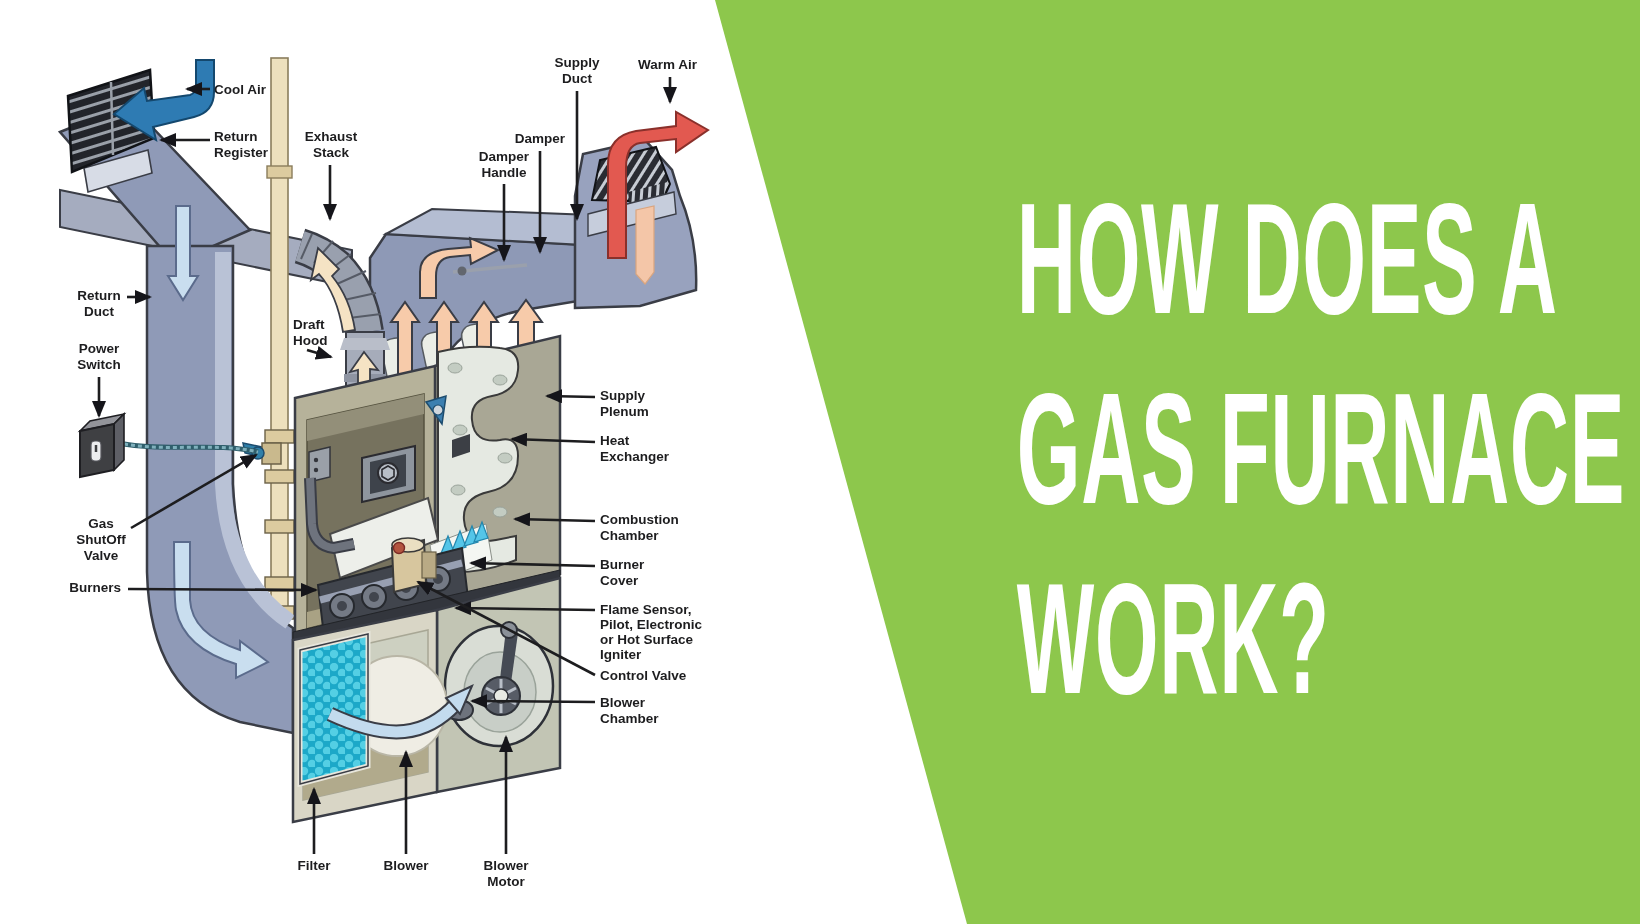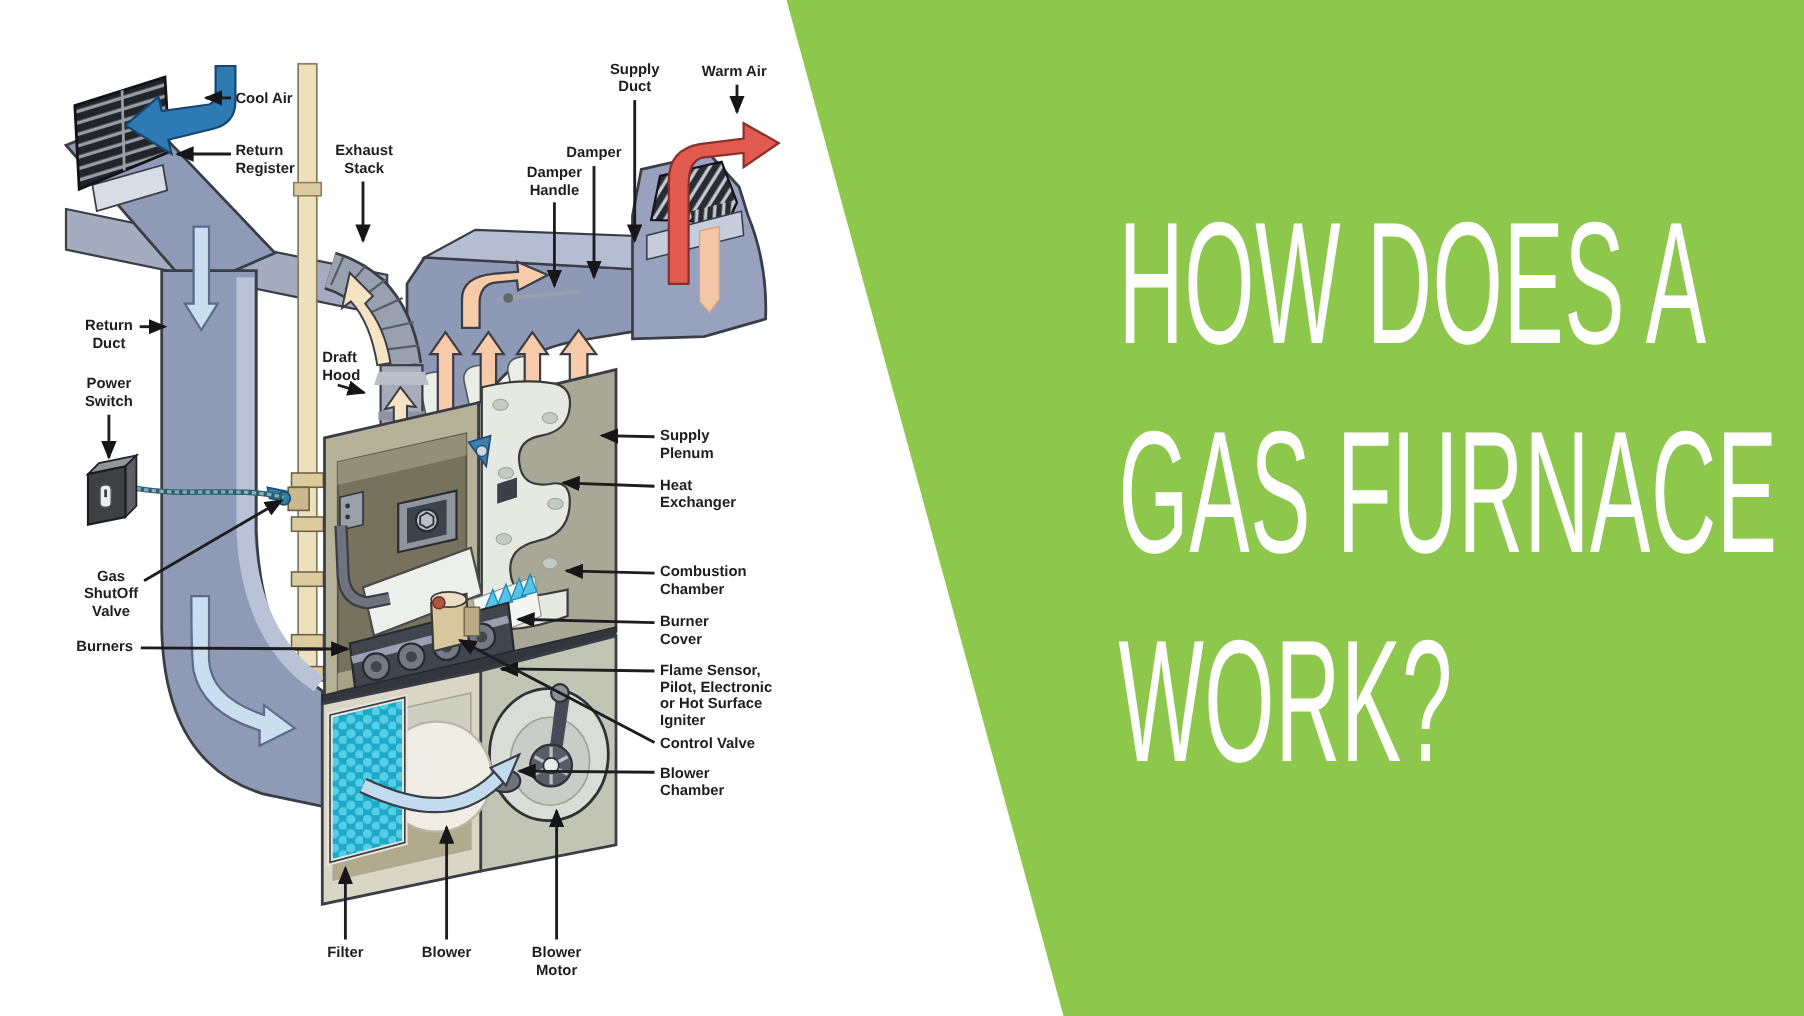--- a/index.html
+++ b/index.html
@@ -1,21 +1,21 @@
 <!DOCTYPE html>
 <html style="--accent-green: #8DC74C; --label-ink: #1D1D1F; --duct-slate: #8E99B6; --duct-light: #B8C1D6; --cool-air-blue: #2E7BB3; --air-light-blue: #C9DEEF; --warm-air-pink: #F7CBAA; --warm-air-red: #E25950; --exhaust-cream: #F5E3C4; --cabinet-tan: #B6B29A; --filter-teal: #2FB9D4;"><head>
 <meta charset="utf-8">
 <style>
   html,body{margin:0;padding:0;background:#ffffff;}
   .stage{position:relative;width:1640px;height:924px;background:#ffffff;overflow:hidden;
          font-family:"Liberation Sans",sans-serif;}
   .green-panel{position:absolute;inset:0;background:var(--accent-green,#8DC74C);
          clip-path:polygon(715px 0px,1640px 0px,1640px 924px,967px 924px);}
   .title-block{position:absolute;left:880px;top:163px;width:570px;text-align:center;
-         color:#ffffff;font-size:158px;line-height:190px;font-weight:400;white-space:nowrap;}
+         color:#ffffff;font-size:158px;line-height:190px;font-weight:700;white-space:nowrap;}
   .title-line{display:block;transform:scaleX(0.52);transform-origin:50% 50%;letter-spacing:1px;}
   .diagram-svg{position:absolute;left:0;top:0;}
   .lbl{font-family:"Liberation Sans",sans-serif;font-weight:700;font-size:13.5px;
        fill:var(--label-ink,#1d1d1f);}
   .leader{stroke:var(--label-ink,#1d1d1f);stroke-width:2.6;fill:none;}
 </style>
 </head>
 <body>
 
 <div class="stage">

